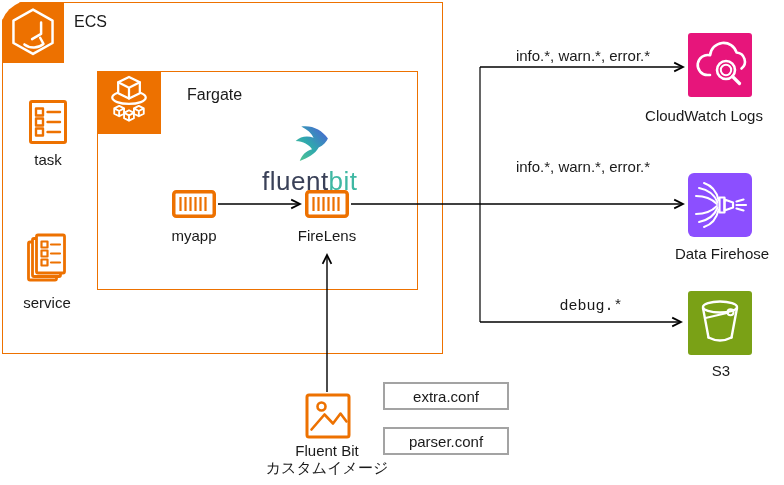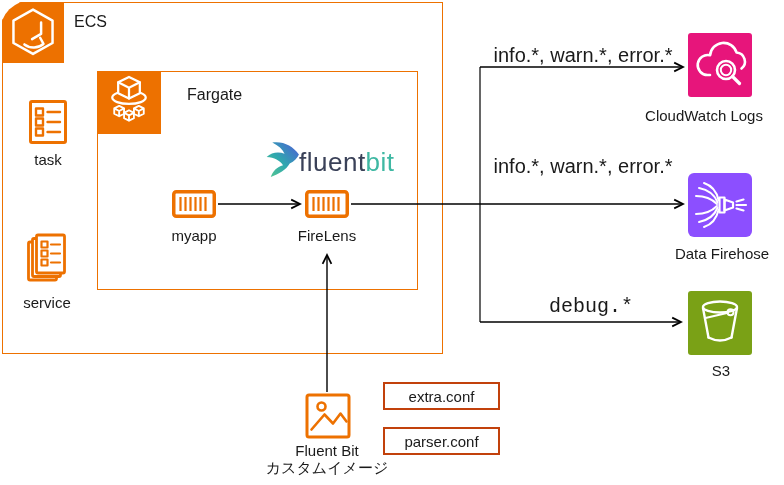--- a/index.html
+++ b/index.html
@@ -2,23 +2,23 @@
 <html><head>
 <meta charset="utf-8">
 <style>
   html,body{margin:0;padding:0;background:#fff;}
   .canvas{position:relative;width:784px;height:485px;background:#fff;overflow:hidden;
           font-family:"Liberation Sans","DejaVu Sans",sans-serif;color:#1a1a1a;border-radius:32px;}
   .abs{position:absolute;}
   .group-box{position:absolute;border:1.5px solid #ED7100;background:transparent;box-sizing:border-box;}
   .group-title{position:absolute;font-size:16px;white-space:nowrap;}
   .node-label{position:absolute;font-size:15px;white-space:nowrap;transform:translateX(-50%);text-align:center;}
-  .edge-label{position:absolute;font-size:20px;white-space:nowrap;transform:translateX(-50%);text-align:center;line-height:19px;}
+  .edge-label{position:absolute;font-size:15px;white-space:nowrap;transform:translateX(-50%);text-align:center;line-height:19px;}
   .aws-sq{position:absolute;width:64px;height:64px;border-radius:3px;display:flex;align-items:center;justify-content:center;}
-  .conf-box{position:absolute;width:117px;height:28px;border:2px solid #c2410c;background:#fff;box-sizing:border-box;
+  .conf-box{position:absolute;width:126px;height:28px;border:2px solid #a3a3a3;background:#fff;box-sizing:border-box;
             display:flex;align-items:center;justify-content:center;font-size:15px;}
   .wires{position:absolute;left:0;top:0;pointer-events:none;}
   .logo-row{position:absolute;display:flex;align-items:center;}
   .logo-text{font-size:26px;font-weight:500;letter-spacing:.5px;line-height:26px;margin-left:-1px;margin-top:4px;}
 </style>
 </head>
 <body>
 
 <div class="canvas">
 
@@ -87,21 +87,21 @@
           <path d="M25 11.5 H34"></path>
         <rect x="15.5" y="17.5" width="6" height="6"></rect>
           <path d="M25 20.5 H34"></path>
         <rect x="15.5" y="26.5" width="6" height="6"></rect>
           <path d="M25 29.5 H34"></path>
       </g>
     </svg>
   </div>
   <span class="node-label" style="left:47px;top:294px;">service</span>
 
-  <div class="logo-row" style="left:263px;top:139px;">
+  <div class="logo-row" style="left:263px;top:123px;flex-direction:column;">
     <svg width="37" height="41" viewBox="0 0 36 40">
       <defs>
         <linearGradient id="birdGrad" x1="1" y1="0" x2="0" y2="1">
           <stop offset="0" stop-color="#4E5BD8"></stop>
           <stop offset="0.55" stop-color="#2FA8AE"></stop>
           <stop offset="1" stop-color="#57C98F"></stop>
         </linearGradient>
       </defs>
       <path fill="url(#birdGrad)" d="M35 15 C29 7 20 2 9 3.5 C15 6.5 19 10 21 14.5 C15 12 8.5 13 3.5 17.5 C11 18 16.5 21 19.5 25.5 C13.5 27 9.5 31.5 7.5 37 C15.5 34 22.5 30.5 26 24 C30.5 21.5 33.5 18.5 35 15 Z"></path>
     </svg>

